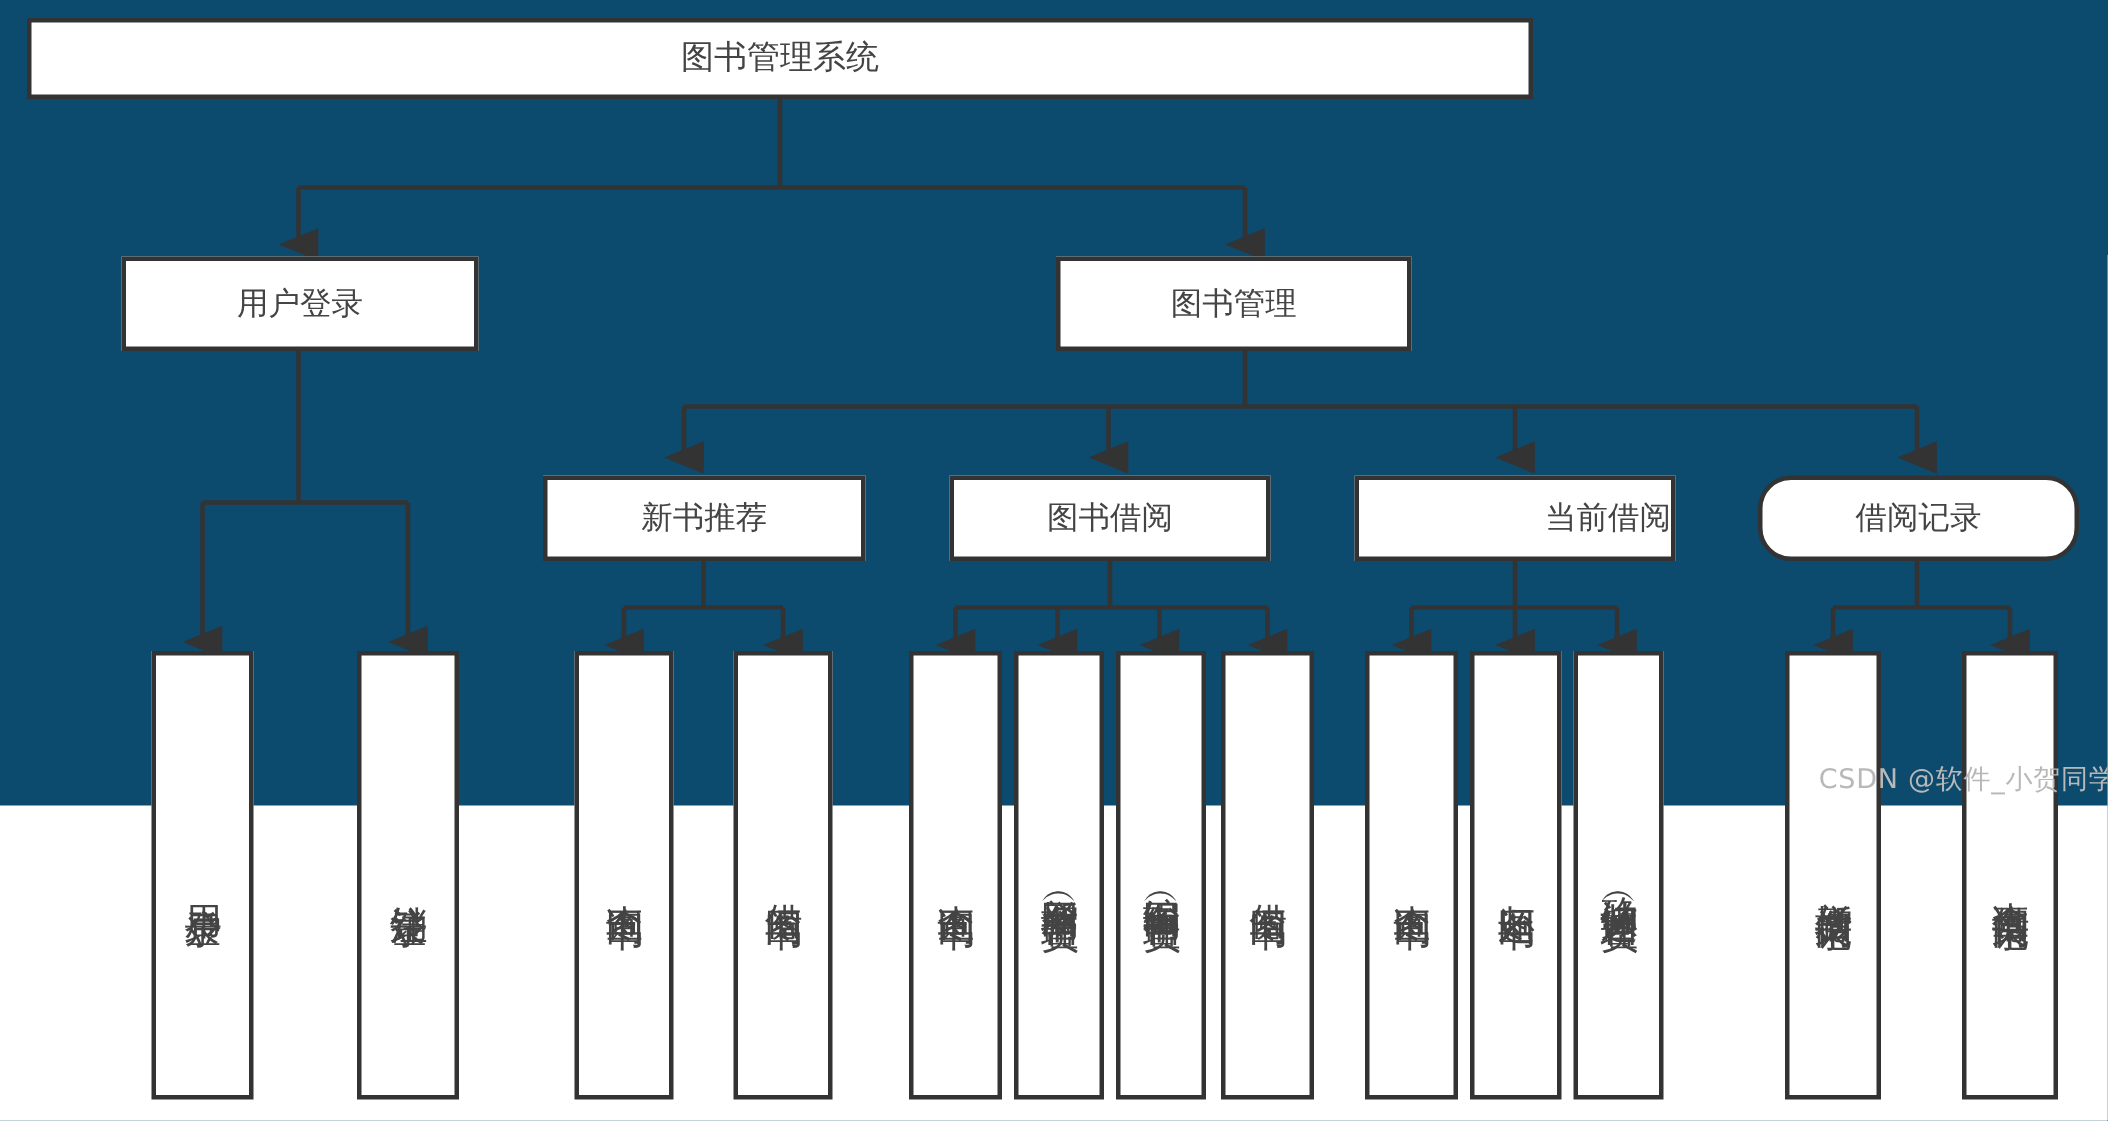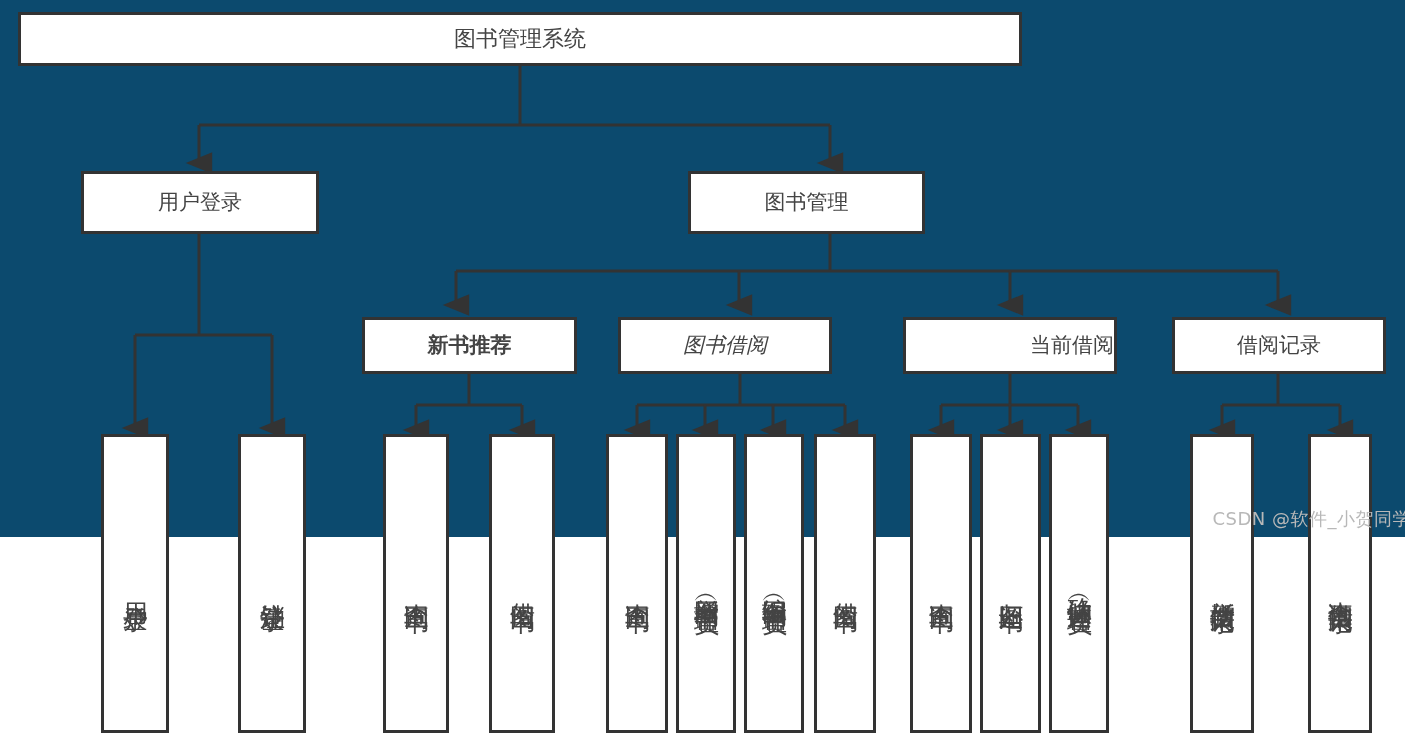--- a/index.html
+++ b/index.html
@@ -126,34 +126,34 @@
     </g>
   </svg>
 
   <div class="node root" style="left:18px; top:12px; width:1004px; height:54px;">
     <span>图书管理系统</span>
   </div>
 
   <div class="node h" style="left:81px; top:171px; width:238px; height:63px;">
     <span>用户登录</span>
   </div>
-  <div class="node h" style="left:688px; top:171px; width:237px; height:63px;">
+  <div class="node h" style="left:704px; top:171px; width:237px; height:63px;">
     <span>图书管理</span>
   </div>
 
-  <div class="node h" style="left:362px; top:317px; width:215px; height:57px;font-weight:bold;">
+  <div class="node h" style="left:362px; top:317px; width:215px; height:57px;">
     <span>新书推荐</span>
   </div>
-  <div class="node h" style="left:618px; top:317px; width:214px; height:57px;font-style:italic;">
+  <div class="node h" style="left:633px; top:317px; width:214px; height:57px;">
     <span>图书借阅</span>
   </div>
   <div class="node h" style="left:903px; top:317px; width:214px; height:57px;justify-content:flex-end;">
     <span>当前借阅</span>
   </div>
-  <div class="node h" style="left:1172px; top:317px; width:214px; height:57px;">
+  <div class="node h" style="left:1172px; top:317px; width:214px; height:57px;border-radius:22px;">
     <span>借阅记录</span>
   </div>
 
   <div class="node v" style="left:101px; top:434px; width:68px; height:299px;">
     <span class="vtext">用户登录</span>
   </div>
   <div class="node v" style="left:238px; top:434px; width:68px; height:299px;">
     <span class="vtext">注销登录</span>
   </div>
 

